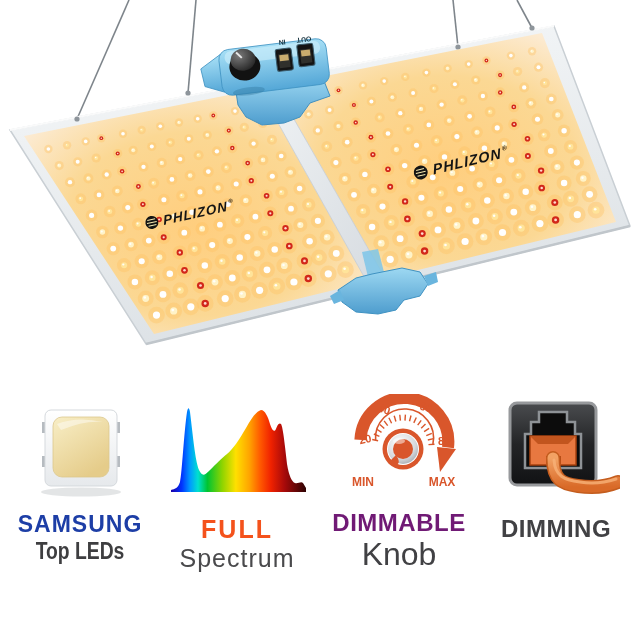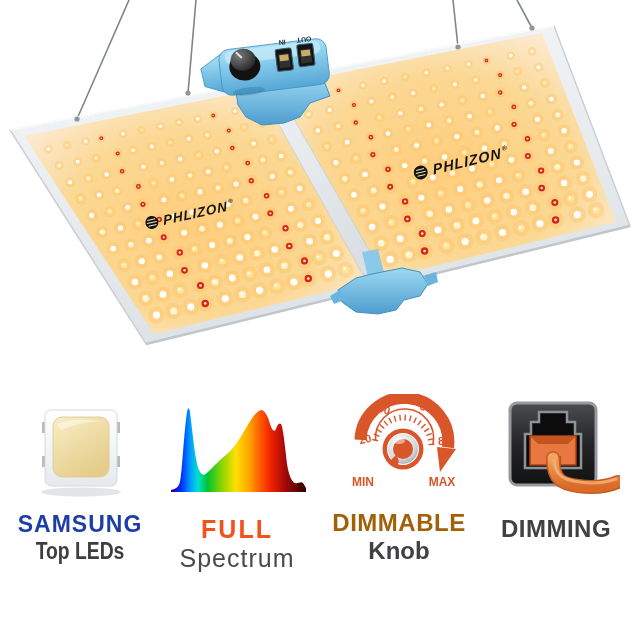--- a/index.html
+++ b/index.html
@@ -18,21 +18,21 @@
   .f3 .icon-wrap{padding-bottom:8px;}
   .f4 .icon-wrap{padding-bottom:14px;}
   .l1{margin-top:4px;font-weight:800;line-height:1.05;}
   .f1 .l1{font-size:23px;letter-spacing:1px;}
   .f2 .l1{font-size:25px;letter-spacing:2px;}
   .f3 .l1{font-size:24px;letter-spacing:.5px;}
   .f4 .l1{font-size:24px;letter-spacing:.5px;}
   .l2{margin-top:3px;line-height:1.05;}
   .f1 .l2{font-size:23px;font-weight:800;transform:scaleX(.84);transform-origin:center;}
   .f2 .l2{font-size:25px;font-weight:400;letter-spacing:1px;}
-  .f3 .l2{font-size:24px;font-weight:700;}
+  .f3 .l2{font-size:32px;font-weight:400;}
   .f4 .l2{font-size:23px;font-weight:800;}
   svg text{font-family:"Liberation Sans",sans-serif;}
 </style>
 </head>
 <body>
 
 <div class="stage">
 
   <div class="lamp-wrap">
   <svg width="640" height="385" viewBox="0 0 640 385">
@@ -1039,21 +1039,21 @@
           <circle cx="64" cy="55" r="16" fill="#ffffff"></circle>
           <circle cx="64" cy="55" r="15" fill="url(#silverG)"></circle>
           <circle cx="64" cy="55" r="10" fill="#d9562b"></circle>
           <path d="M52,66 Q47,72 56,71 Q63,70 57,61 Z" fill="#d9562b"></path>
           <ellipse cx="60" cy="47" rx="6" ry="3" fill="#ffffff" opacity="0.5"></ellipse>
 
           <text x="24" y="92" font-size="12" font-weight="bold" fill="#d9562b" text-anchor="middle">MIN</text>
           <text x="103" y="92" font-size="12" font-weight="bold" fill="#d9562b" text-anchor="middle">MAX</text>
         </svg>
       </div>
-      <div class="l1" style="color: #a16207;">DIMMABLE</div>
+      <div class="l1" style="color: #701a75;">DIMMABLE</div>
       <div class="l2" style="color: rgb(65, 65, 68);">Knob</div>
     </div>
 
     <div class="feature f4">
       <div class="icon-wrap">
         <svg width="128" height="100" viewBox="0 0 128 100">
           <defs>
             <linearGradient id="sqG" x1="0" y1="0" x2="0" y2="1">
               <stop offset="0" stop-color="#4a4c4f"></stop>
                 <stop offset="0.5" stop-color="#232426"></stop>

